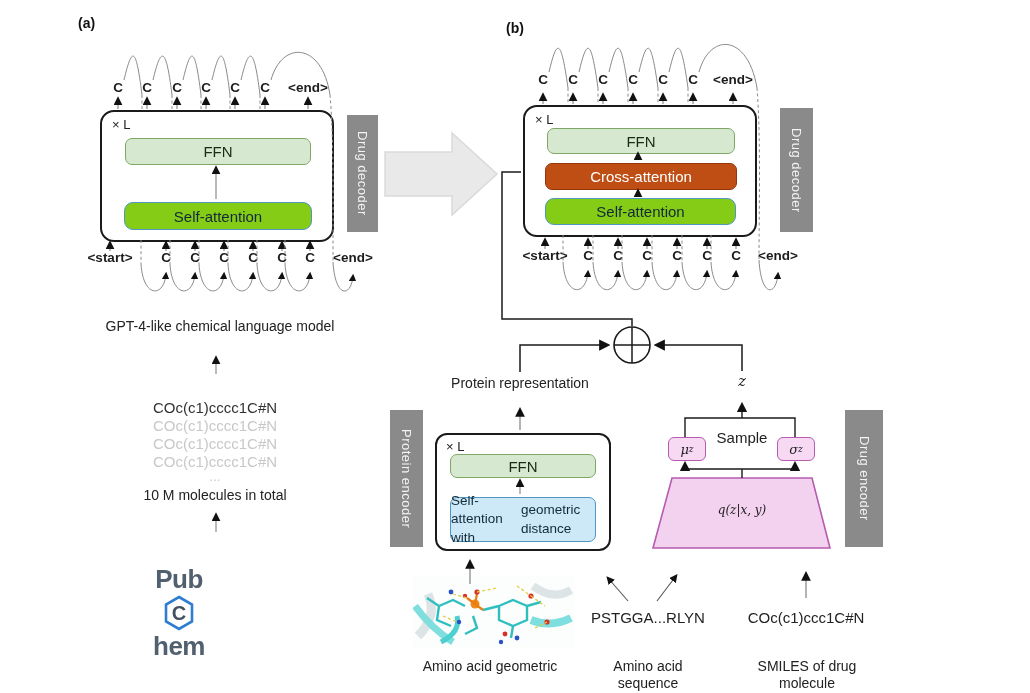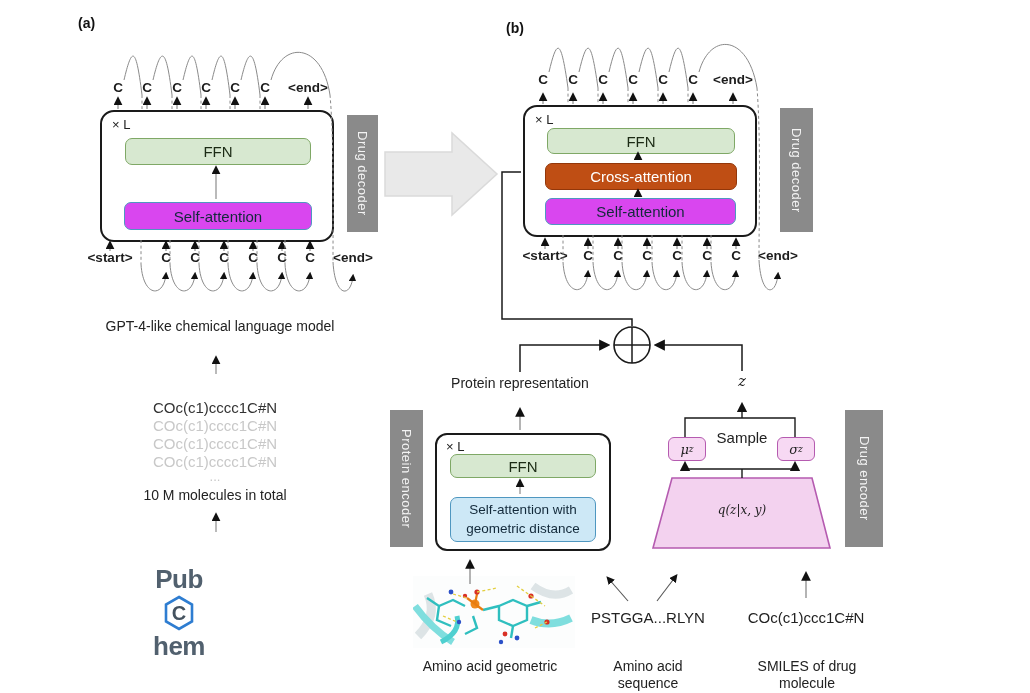--- a/index.html
+++ b/index.html
@@ -11,24 +11,24 @@
   .panel-label{font-size:14px;font-weight:bold;color:#111;}
   .blk{
     position:absolute;background:#ffffff;border:2px solid #1a1a1a;border-radius:14px;
   }
   .xl{position:absolute;font-size:13px;color:#222;}
   .chip{
     position:absolute;display:flex;align-items:center;justify-content:center;
     font-size:15px;border-radius:7px;border:1.4px solid;
   }
   .chip-ffn{background:#d7e8d0;border-color:#7fa866;color:#1c2b15;}
-  .chip-self{background:#d946ef;border-color:#4f97c0;color:#12293a;}
+  .chip-self{background:#84cc16;border-color:#4f97c0;color:#12293a;border-radius:9px;}
   .chip-cross{background:#bf4e14;border-color:#93370a;color:#ffffff;}
   .chip-self2{background:#cde8f6;border-color:#4f97c0;color:#12293a;
-    font-size:13.5px;line-height:1.35;flex-direction:column;}
+    font-size:13.5px;line-height:1.35;flex-direction:row;}
   .bar{
     position:absolute;background:#8a8a8a;color:#f3f3f3;display:flex;align-items:center;justify-content:center;
     writing-mode:vertical-rl;font-size:13px;letter-spacing:.5px;
   }
   .token{
     position:absolute;width:52px;margin-left:-26px;text-align:center;
     font-size:13.5px;font-weight:600;color:#1c1c1c;height:16px;line-height:16px;
   }
   .cap{position:absolute;text-align:center;font-size:14px;color:#222;}
   .smiles{position:absolute;text-align:center;font-size:15px;color:#333;width:200px;}

